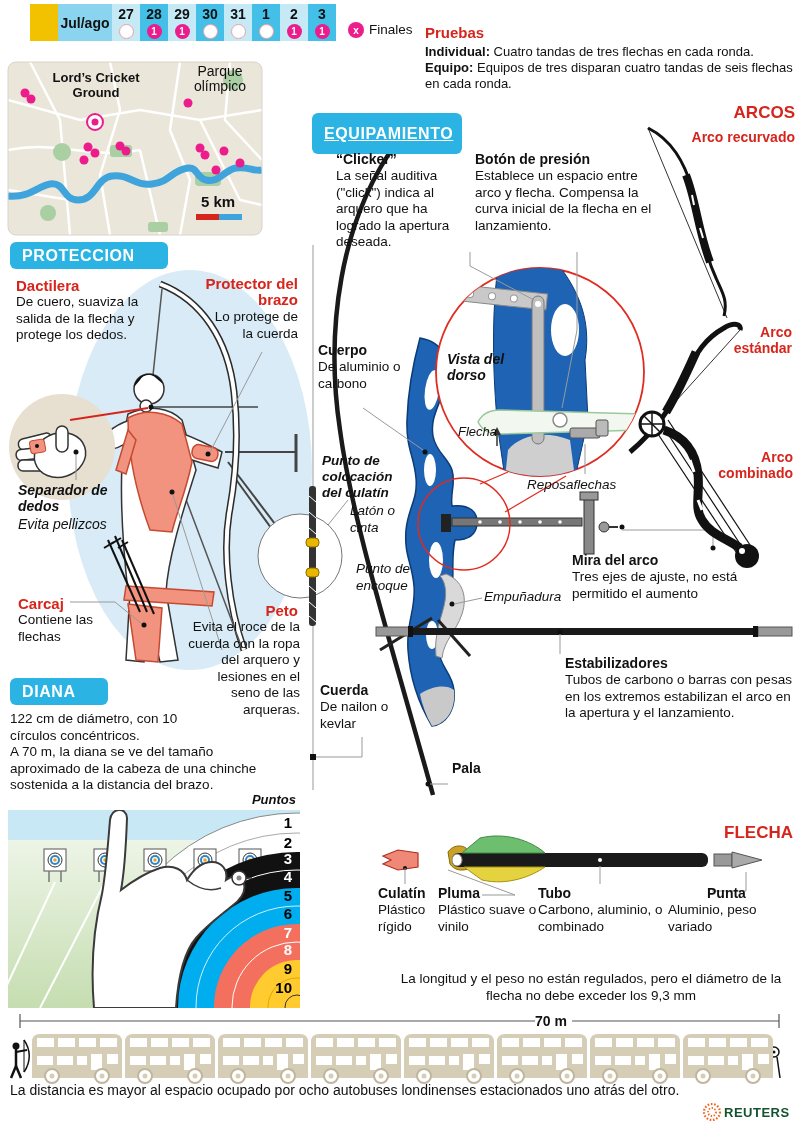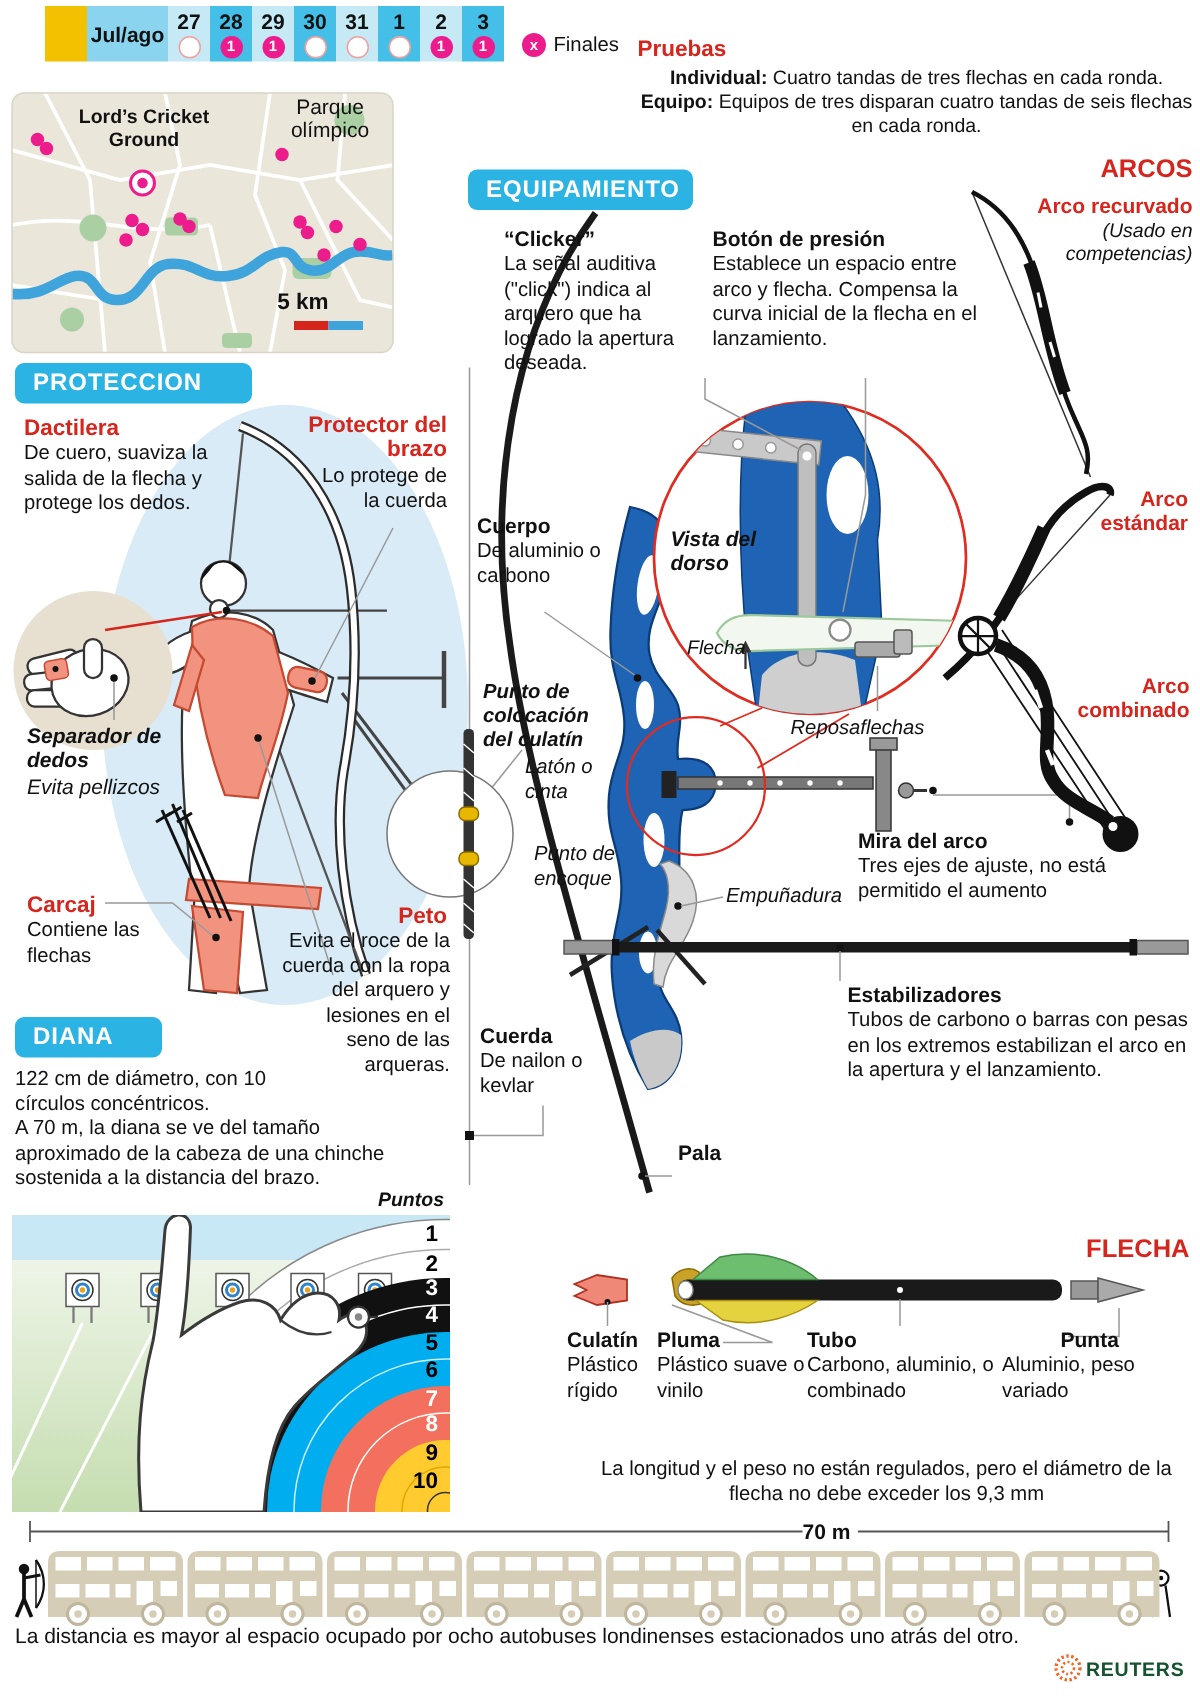--- a/index.html
+++ b/index.html
@@ -5,21 +5,21 @@
   html,body{margin:0;padding:0;background:#fff;}
   #canvas{position:relative;width:800px;height:1134px;background:#fff;overflow:hidden;
           font-family:"Liberation Sans","DejaVu Sans",sans-serif;color:#111;}
   .abs{position:absolute;}
   svg.art{position:absolute;left:0;top:0;z-index:1;}
   .tl{z-index:2;}
   .red{color:#D6251C;font-weight:bold;}
   .badge{background:#2BB3E3;color:#fff;font-weight:bold;font-size:16px;letter-spacing:.6px;
          border-radius:6px;display:flex;align-items:center;padding-left:12px;z-index:2;}
   .txt{font-size:13.5px;line-height:16.5px;}
-  .sm{font-size:13px;line-height:15.5px;text-align:center;}
+  .sm{font-size:13px;line-height:15.5px;}
   .b{font-weight:bold;}
   .i{font-style:italic;}
   .bi{font-weight:bold;font-style:italic;}
   .ra{text-align:right;}
   .ctr{text-align:center;}
   .h15{font-size:15px;}
   .h14{font-size:14px;line-height:16px;}
   .h17{font-size:17px;}
   
   #calbar{left:30px;top:4px;height:37px;display:flex;z-index:2;}
@@ -489,21 +489,21 @@
 <div class="abs tl red h15" style="left:425px;top:24px;">Pruebas</div>
 <div class="abs tl sm" style="left:425px;top:44px;width:372px;">
   <span class="b">Individual:</span><span> Cuatro tandas de tres flechas en cada ronda.</span>
 </div>
 <div class="abs tl sm" style="left:425px;top:60px;width:372px;">
   <span class="b">Equipo:</span><span> Equipos de tres disparan cuatro tandas de seis flechas en cada ronda.</span>
 </div>
 
 <div class="abs tl b ctr" style="left:36px;top:70px;width:120px;font-size:13px;line-height:15px;">Lord’s Cricket Ground</div>
 <div class="abs tl ctr" style="left:184px;top:64px;width:72px;font-size:14px;line-height:15px;">Parque olímpico</div>
-<div class="abs tl b ctr" style="left:178px;top:193px;width:48px;font-size:15px;">5 km</div>
+<div class="abs tl b ctr" style="left:194px;top:193px;width:48px;font-size:15px;">5 km</div>
 
 <div class="abs badge" style="left:10px;top:242px;width:146px;height:27px;">PROTECCION</div>
 <div class="abs tl red h15" style="left:16px;top:277px;">Dactilera</div>
 <div class="abs tl txt" style="left:16px;top:294px;width:152px;">De cuero, suaviza la salida de la flecha y protege los dedos.</div>
 <div class="abs tl red h15 ra" style="left:198px;top:276px;width:100px;line-height:16px;">Protector del brazo</div>
 <div class="abs tl txt ra" style="left:206px;top:309px;width:92px;">Lo protege de la cuerda</div>
 <div class="abs tl bi h14" style="left:18px;top:482px;width:112px;">Separador de dedos</div>
 <div class="abs tl i h14" style="left:18px;top:516px;width:90px;">Evita pellizcos</div>
 <div class="abs tl red h15" style="left:18px;top:595px;">Carcaj</div>
 <div class="abs tl txt" style="left:18px;top:612px;width:112px;">Contiene las flechas</div>
@@ -518,21 +518,21 @@
 <span class="ring-num rb" style="top:835px;">2</span>
 <span class="ring-num rw" style="top:851px;">3</span>
 <span class="ring-num rw" style="top:869px;">4</span>
 <span class="ring-num rb" style="top:888px;">5</span>
 <span class="ring-num rb" style="top:906px;">6</span>
 <span class="ring-num rw" style="top:925px;">7</span>
 <span class="ring-num rw" style="top:942px;">8</span>
 <span class="ring-num rb" style="top:961px;">9</span>
 <span class="ring-num rb" style="top:980px;">10</span>
 
-<div class="abs badge" style="left:312px;top:113px;width:138px;height:27px;">EQUIPAMIENTO</div>
+<div class="abs badge" style="left:312px;top:113px;width:138px;height:41px;text-decoration:underline;">EQUIPAMIENTO</div>
 <div class="abs tl b h14" style="left:336px;top:151px;">“Clicker”</div>
 <div class="abs tl txt" style="left:336px;top:168px;width:140px;">La señal auditiva ("click") indica al arquero que ha logrado la apertura deseada.</div>
 <div class="abs tl b h14" style="left:475px;top:151px;">Botón de presión</div>
 <div class="abs tl txt" style="left:475px;top:168px;width:178px;">Establece un espacio entre arco y flecha. Compensa la curva inicial de la flecha en el lanzamiento.</div>
 <div class="abs tl b h14" style="left:318px;top:342px;">Cuerpo</div>
 <div class="abs tl txt" style="left:318px;top:359px;width:105px;">De aluminio o carbono</div>
 <div class="abs tl bi h14" style="left:447px;top:351px;width:82px;">Vista del dorso</div>
 <div class="abs tl i" style="left:458px;top:424px;font-size:13px;">Flecha</div>
 <div class="abs tl i txt" style="left:527px;top:477px;">Reposaflechas</div>
 <div class="abs tl bi" style="left:322px;top:453px;width:92px;font-size:13.5px;line-height:16px;">Punto de colocación del culatín</div>
@@ -542,21 +542,20 @@
 <div class="abs tl b h14" style="left:572px;top:552px;">Mira del arco</div>
 <div class="abs tl txt" style="left:572px;top:569px;width:215px;">Tres ejes de ajuste, no está permitido el aumento</div>
 <div class="abs tl b h14" style="left:565px;top:655px;">Estabilizadores</div>
 <div class="abs tl txt" style="left:565px;top:672px;width:235px;">Tubos de carbono o barras con pesas en los extremos estabilizan el arco en la apertura y el lanzamiento.</div>
 <div class="abs tl b h14" style="left:320px;top:682px;">Cuerda</div>
 <div class="abs tl txt" style="left:320px;top:699px;width:85px;">De nailon o kevlar</div>
 <div class="abs tl b h14" style="left:452px;top:760px;">Pala</div>
 
 <div class="abs tl red h17 ra" style="left:700px;top:103px;width:95px;">ARCOS</div>
 <div class="abs tl red h14 ra" style="left:655px;top:129px;width:140px;">Arco recurvado</div>
-<div class="abs tl i ra" style="left:655px;top:146px;width:140px;font-size:13px;line-height:15px;">(Usado en competencias)</div>
 <div class="abs tl red h14 ra" style="left:712px;top:324px;width:80px;">Arco estándar</div>
 <div class="abs tl red h14 ra" style="left:698px;top:449px;width:95px;">Arco combinado</div>
 
 <div class="abs tl red h17 ra" style="left:703px;top:823px;width:90px;">FLECHA</div>
 <div class="abs tl b h14" style="left:378px;top:885px;">Culatín</div>
 <div class="abs tl txt" style="left:378px;top:902px;width:60px;">Plástico rígido</div>
 <div class="abs tl b h14" style="left:438px;top:885px;">Pluma</div>
 <div class="abs tl txt" style="left:438px;top:902px;width:100px;">Plástico suave o vinilo</div>
 <div class="abs tl b h14" style="left:538px;top:885px;">Tubo</div>
 <div class="abs tl txt" style="left:538px;top:902px;width:130px;">Carbono, aluminio, o combinado</div>

